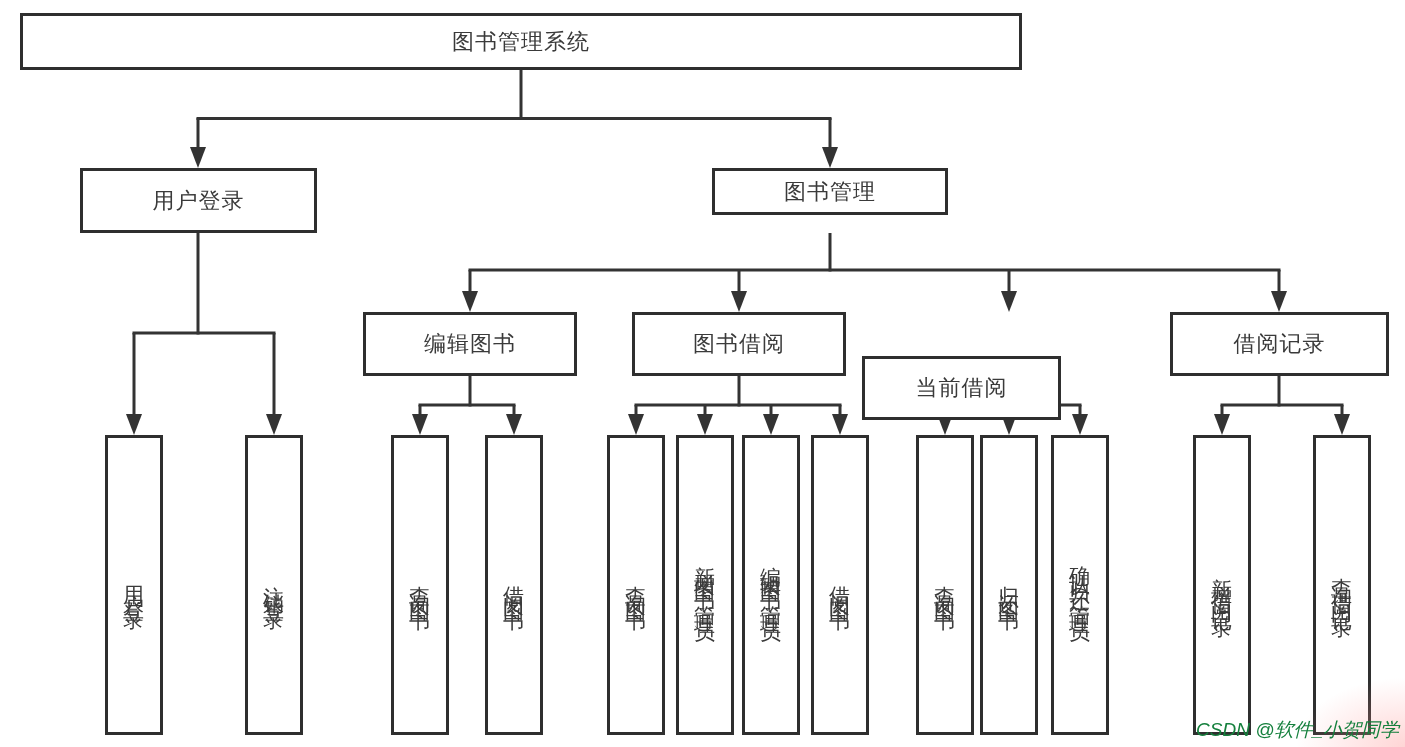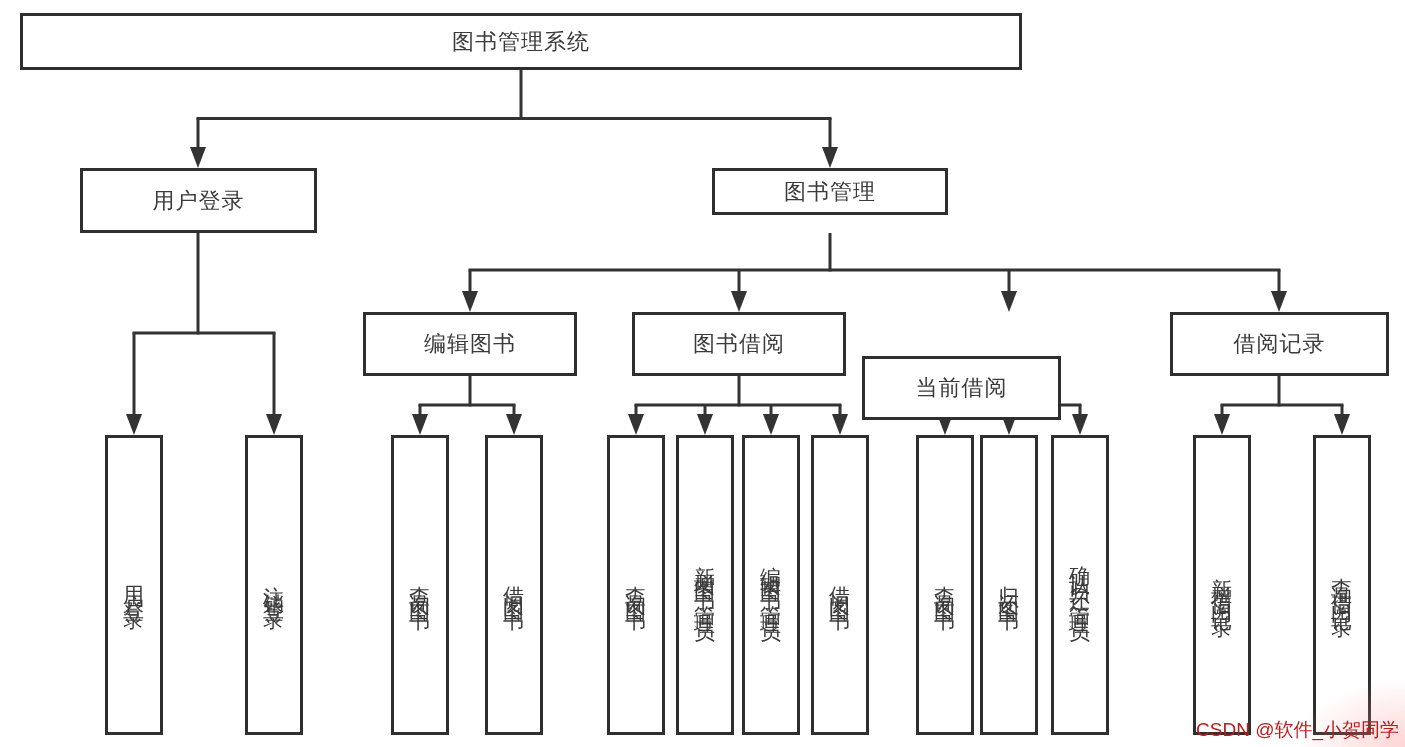--- a/index.html
+++ b/index.html
@@ -49,23 +49,24 @@
     line-height: 1;
     letter-spacing: 8px;
     color: #3a3a3a;
     white-space: nowrap;
   }
   #watermark {
     position: absolute;
     right: 6px;
     bottom: 4px;
     font-size: 19px;
-    color: #b91c1c;
+    color: #15803d;
     z-index: 5;
     white-space: nowrap;
+    font-style: italic;
   }
   #corner-tint {
     position: absolute;
     right: 0; bottom: 0;
     width: 110px; height: 70px;
     background: radial-gradient(ellipse at 100% 100%, rgba(255,150,150,0.40), rgba(255,150,150,0) 70%);
     pointer-events: none;
     z-index: 4;
   }
 </style>

